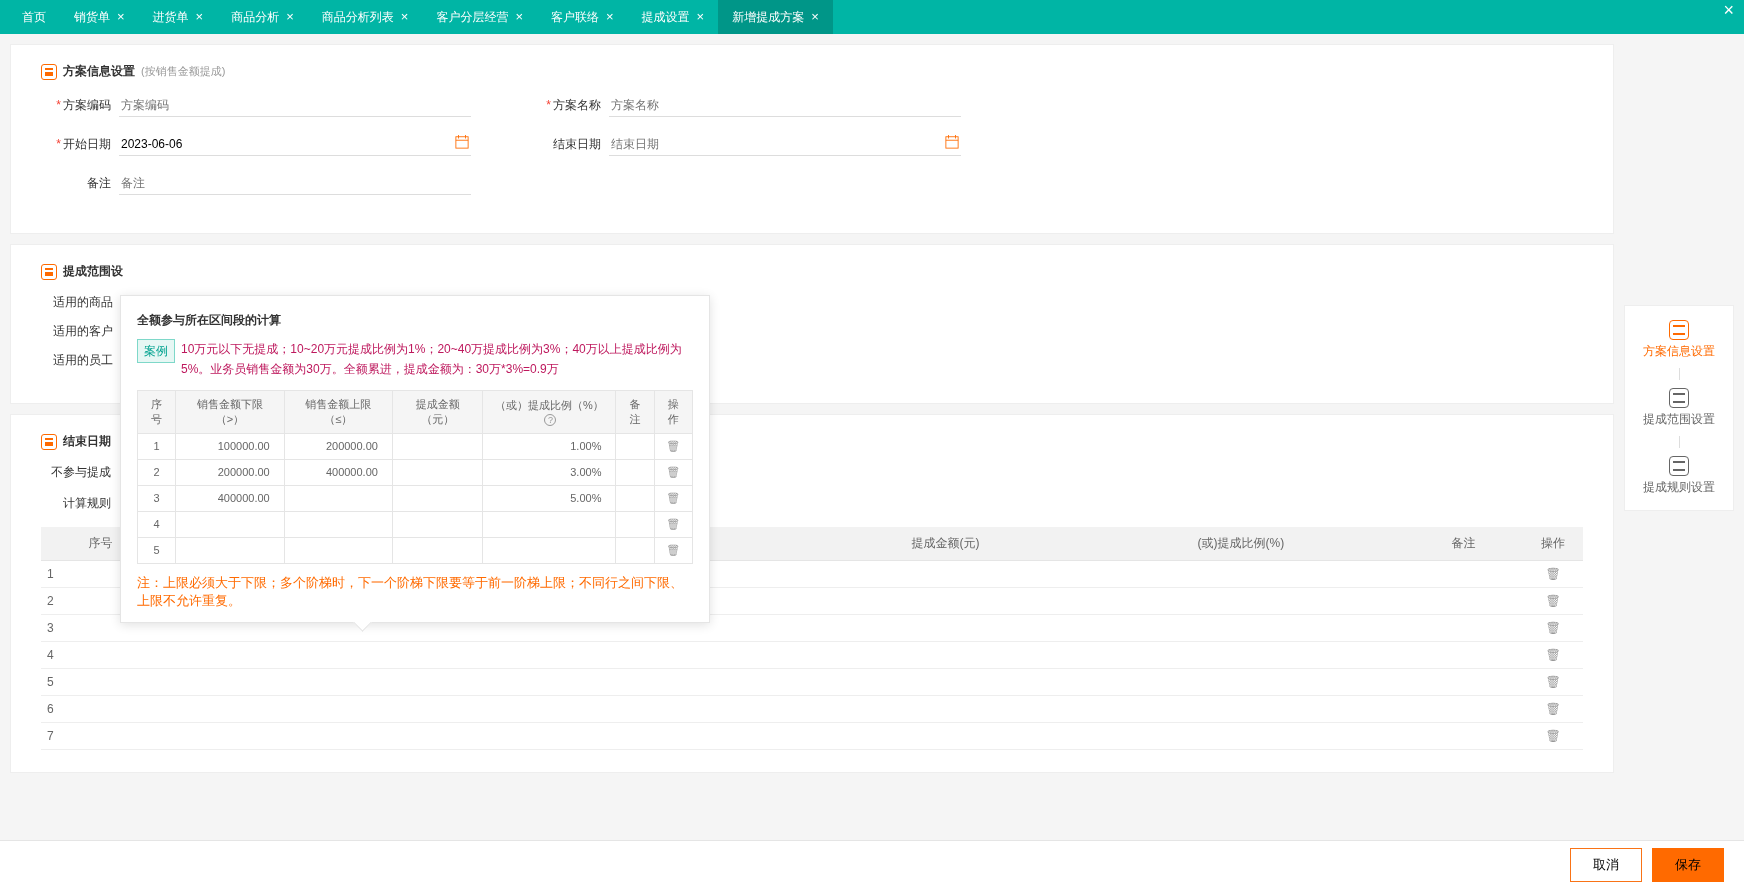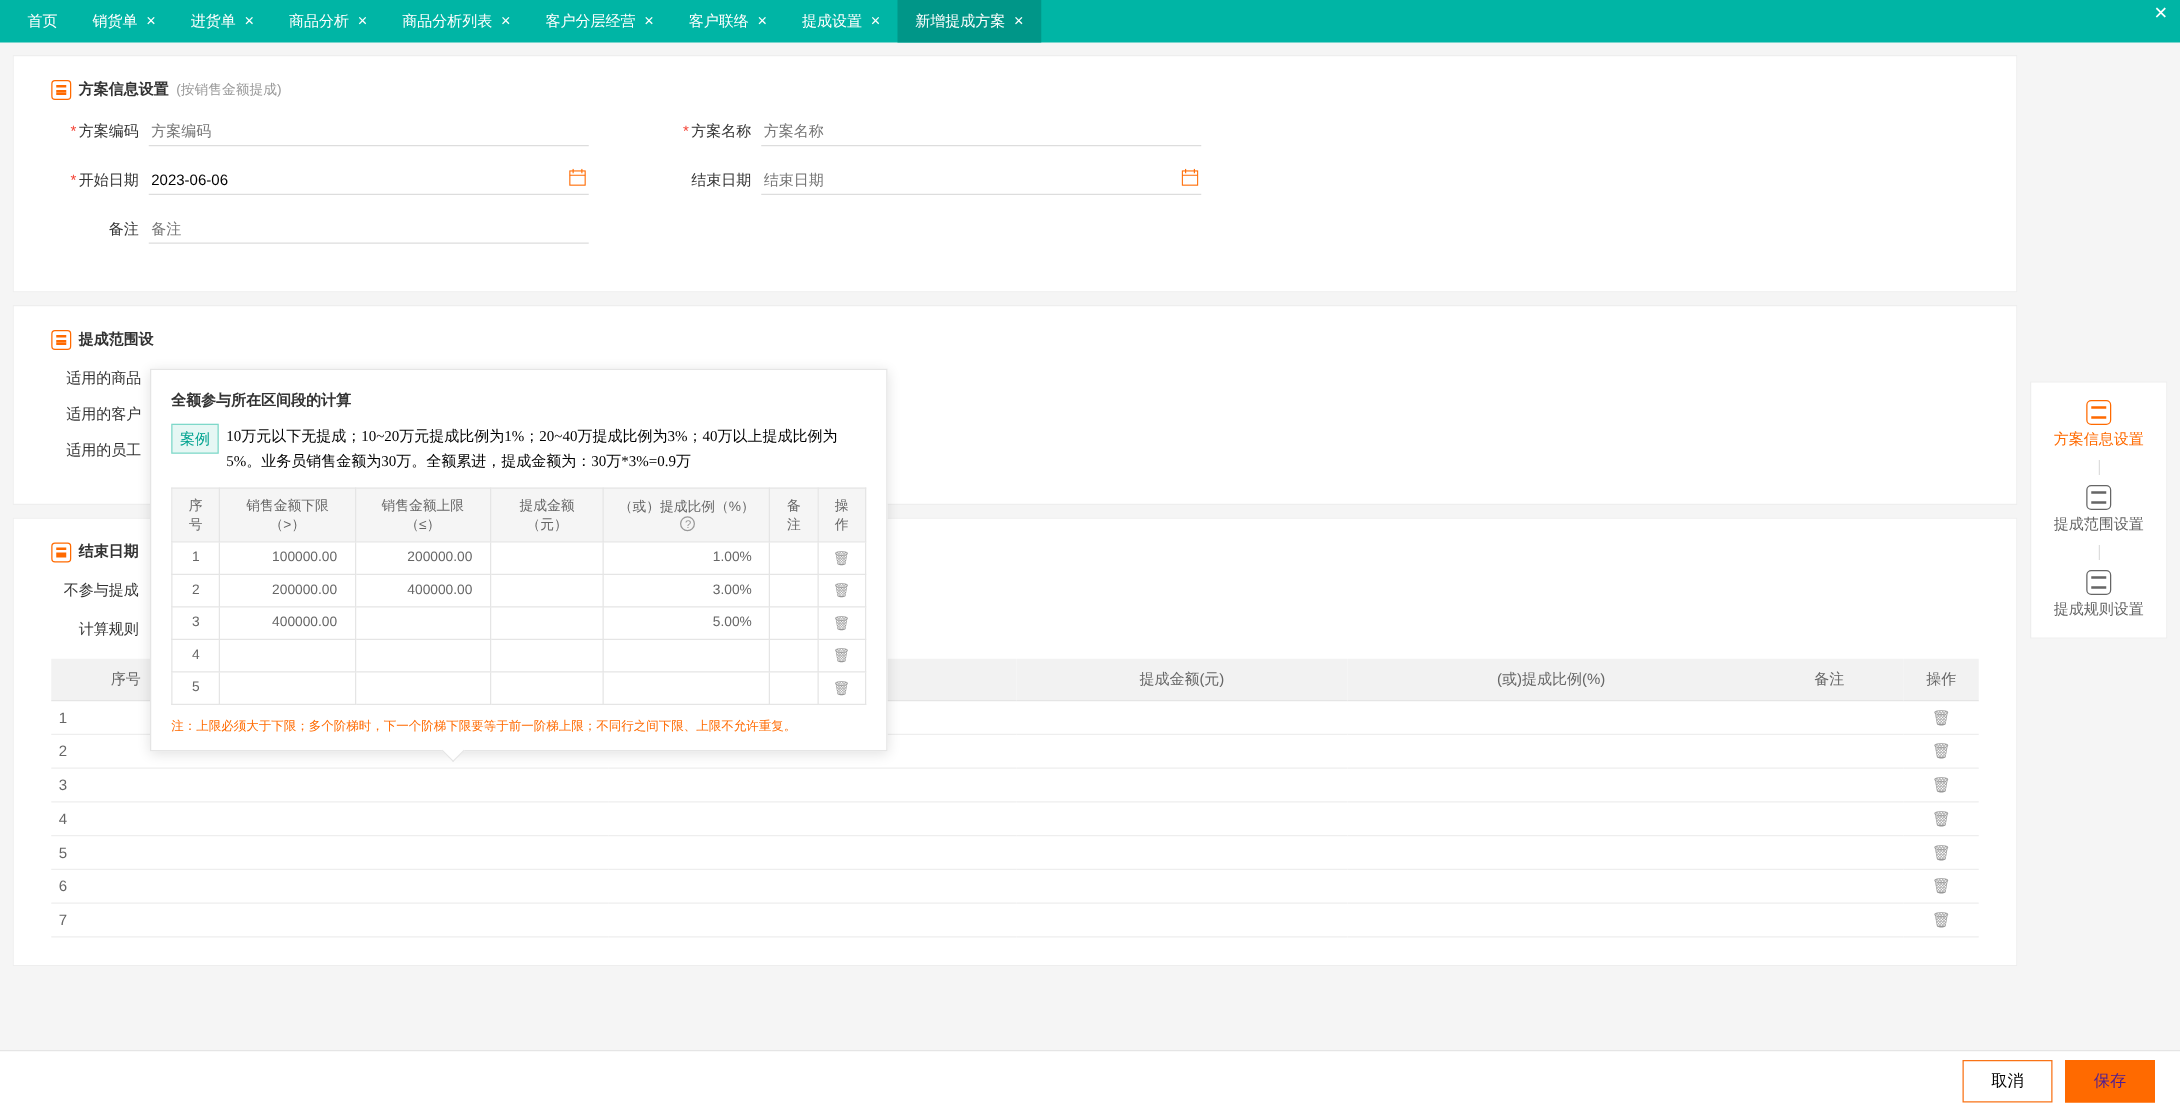--- a/index.html
+++ b/index.html
@@ -57,35 +57,35 @@
 .side-item.active { color:#ff6a00; }
 .side-icon { width:20px; height:20px; border:1px solid currentColor; border-radius:4px; position:relative;}
 .side-icon::before,.side-icon::after{content:"";position:absolute;background:currentColor;height:2px;left:3px;right:3px;}
 .side-icon::before{top:4px;}
 .side-icon::after{bottom:4px;}
 .side-conn{width:1px;height:12px;background:#ddd;}
 
 
 .footer { position:fixed; bottom:0; left:0; right:0; background:#fff; border-top:1px solid #e5e5e5; height:48px; display:flex; justify-content:flex-end; align-items:center; gap:10px; padding:0 20px;}
 .btn { padding:7px 22px; border:1px solid #f97316; background:#fff; cursor:pointer; font-size:13px;}
-.btn.primary { background:#ff6a00; border-color:#ff6a00; color:#4c1d95; }
+.btn.primary { background:#ff6a00; border-color:#ff6a00; color:#000000; }
 
 
 .popover { position:absolute; left:120px; top:295px; width:590px; background:#fff; border:1px solid #e5e5e5; box-shadow:0 2px 10px rgba(0,0,0,.12); padding:16px 16px 12px 16px; z-index:50;}
 .popover::before{content:"";position:absolute;left:235px;bottom:-7px;width:12px;height:12px;background:#fff;border-right:1px solid #e5e5e5;border-bottom:1px solid #e5e5e5;transform:rotate(45deg);}
 .pop-title { font-weight:bold; margin-bottom:10px; }
 .case-row { display:flex; gap:6px; align-items:flex-start; margin-bottom:10px; line-height:1.7; font-size:12px;}
 .case-tag { background:#e6f7f4; border:1px solid #7ed8c9; color:#00a28f; padding:1px 6px; flex-shrink:0;}
-.case-text { color:#000000;font-family:Liberation Serif, serif; }
+.case-text { color:#be185d; }
 .ptable { width:100%; border-collapse:collapse; }
 .ptable th,.ptable td { border:1px solid #e5e5e5; padding:6px 8px; text-align:center; font-size:11px; color:#666;}
 .ptable th { background:#f5f5f5; font-weight:normal;}
 .ptable td.r { text-align:right; padding-right:14px; }
 .help-circle { display:inline-block; width:12px; height:12px; border:1px solid #999; border-radius:50%; font-size:9px; line-height:11px; color:#999; margin-left:2px;}
-.note { color:#ff6a00; font-size:10px; margin-top:10px; }
+.note { color:#ff6a00; font-size:13px; margin-top:10px; }
 </style>
 </head>
 <body>
 
 <div class="tab-bar">
 
   <div class="tab">首页</div>
     <div class="tab">销货单<span class="tab-close"></span></div>
     <div class="tab">进货单<span class="tab-close"></span></div>
     <div class="tab">商品分析<span class="tab-close"></span></div>

